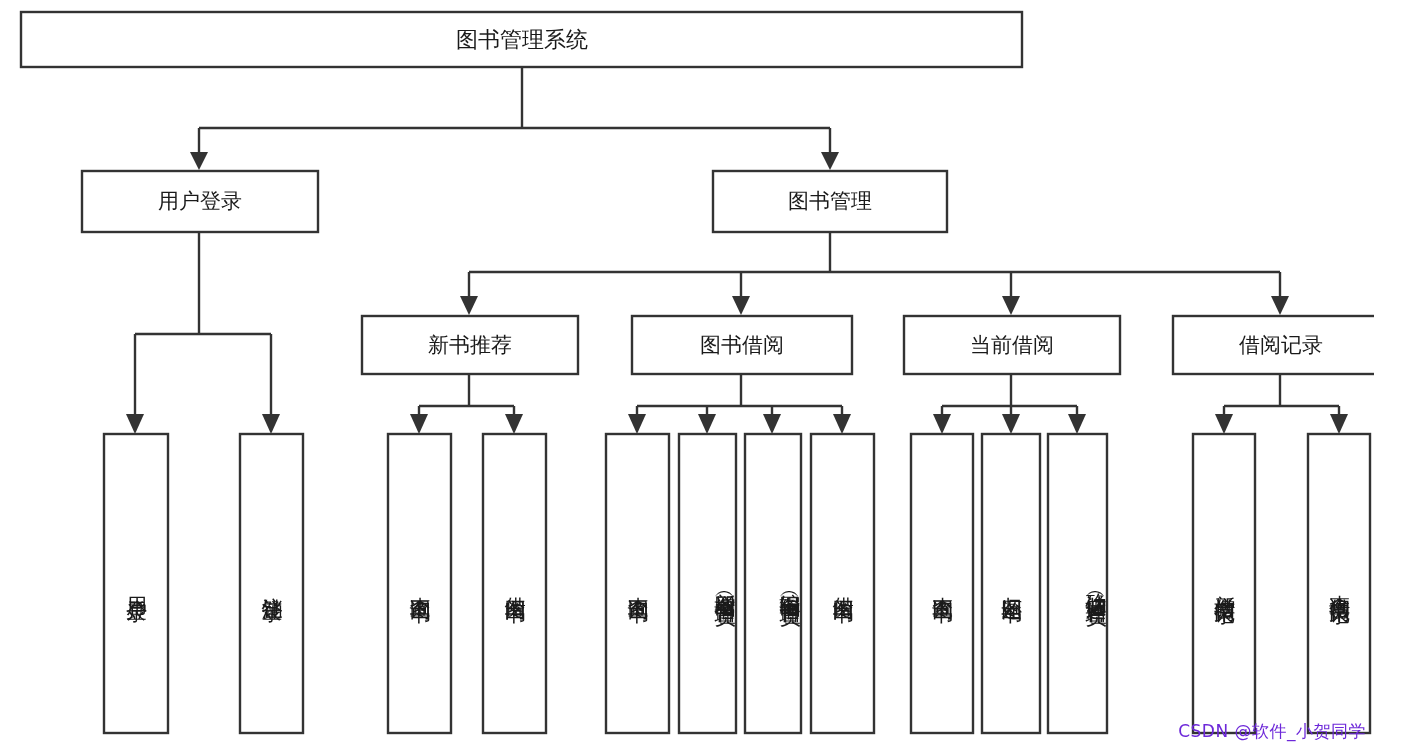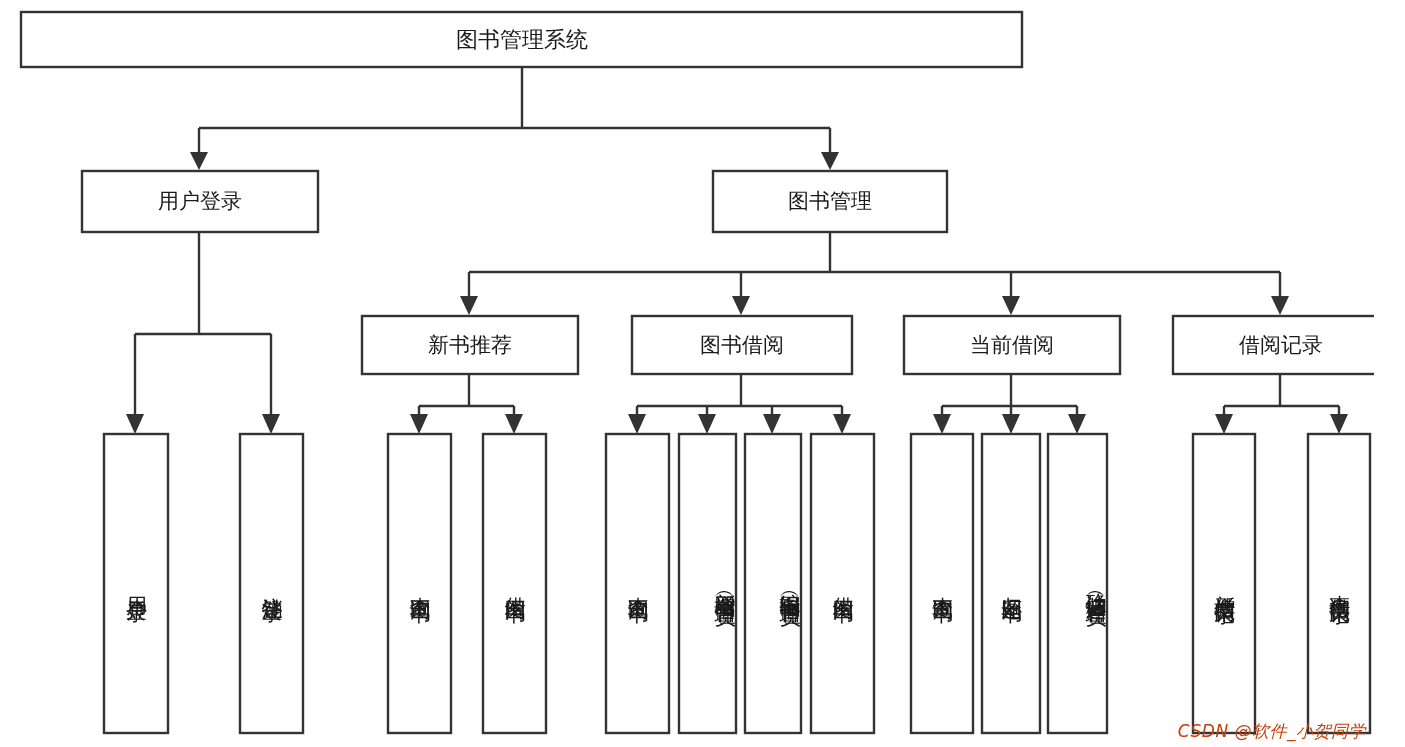--- a/index.html
+++ b/index.html
@@ -68,24 +68,23 @@
     letter-spacing: 2px;
     white-space: nowrap;
     pointer-events: none;
   }
   #watermark {
     position: absolute;
     right: 8px;
     bottom: 4px;
     font-family: "DejaVu Sans", "Liberation Sans", sans-serif;
     font-size: 17px;
-    color: #c2410c;
+    color: #6d28d9;
     letter-spacing: 0.5px;
     white-space: nowrap;
-    font-style: italic;
   }
 </style>
 </head>
 <body>
 
 <div id="diagram-root">
 
   <svg id="tree-svg" viewBox="0 0 1405 747">
 
     <defs>

